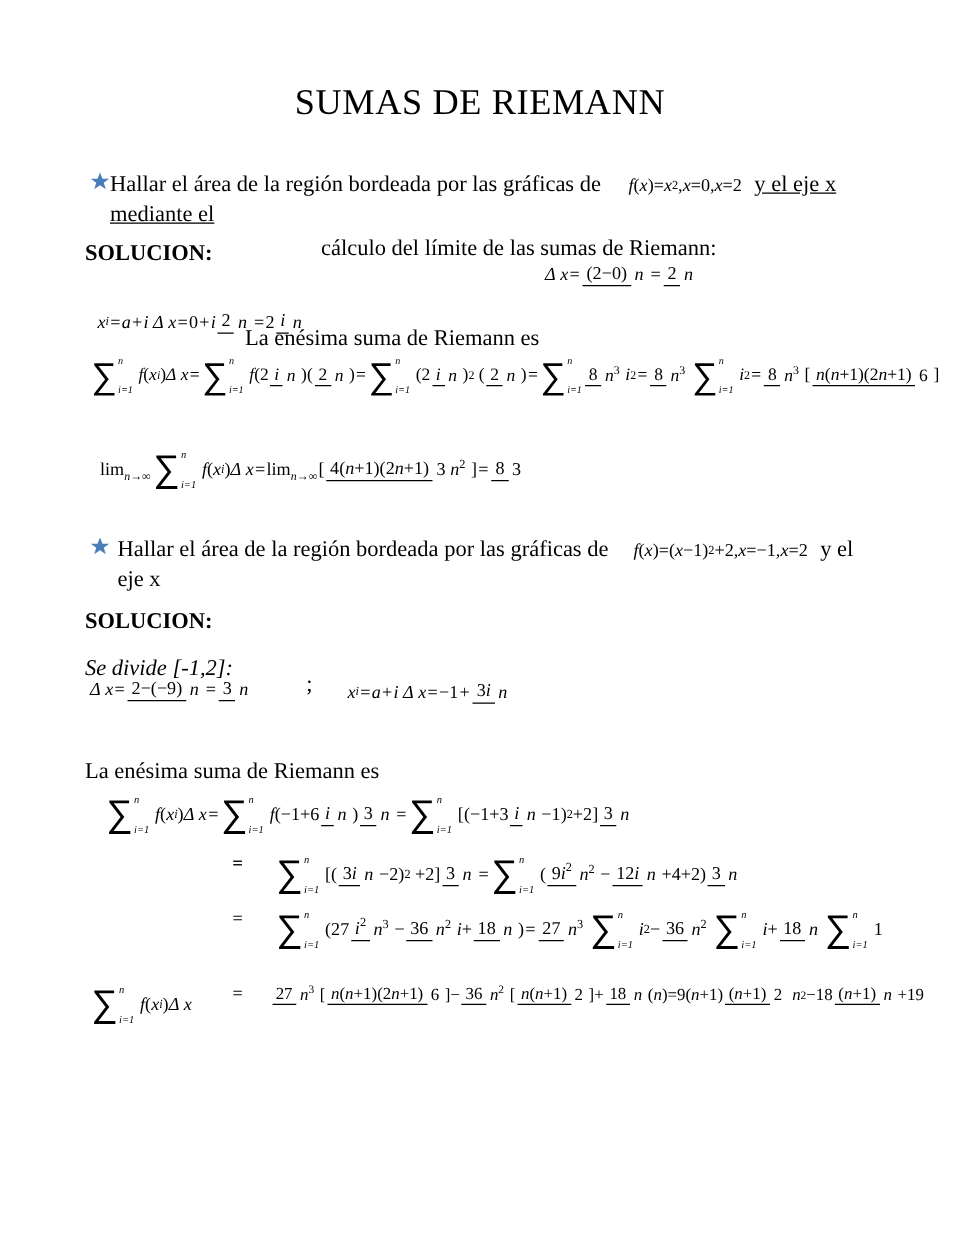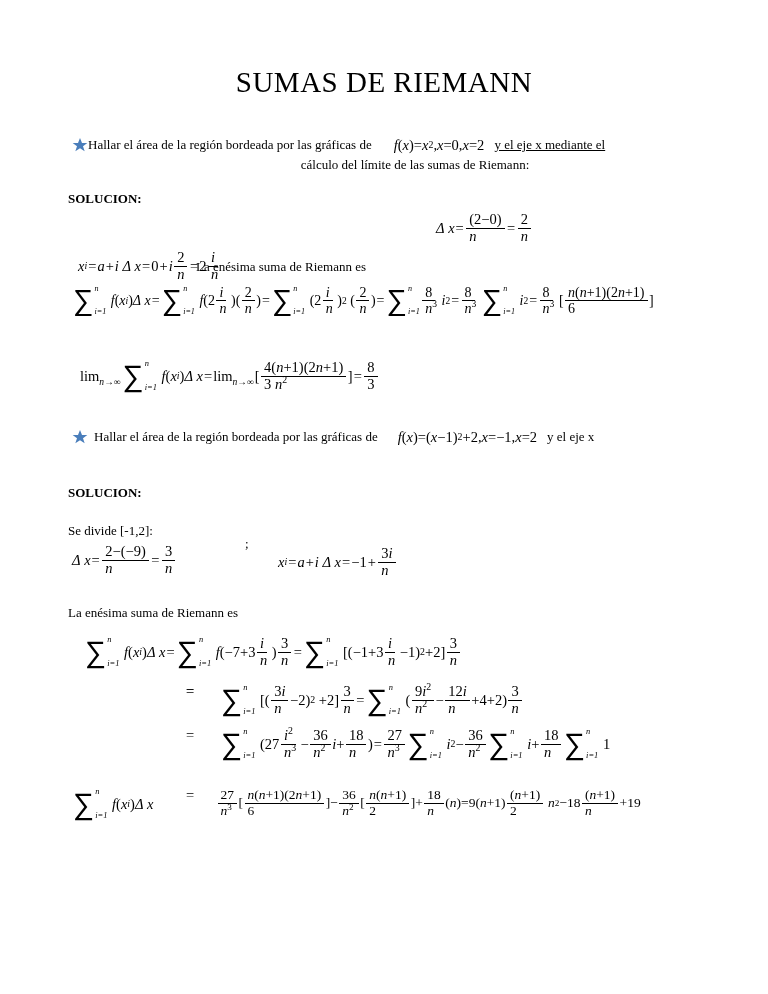--- a/index.html
+++ b/index.html
@@ -15,21 +15,21 @@
   .doc-title{
     text-align:center;
     font-size:29px;
     font-weight:400;
     letter-spacing:.5px;
     margin:0;
     padding-top:66px;
   }
 
   
-  .para{font-size:13px;line-height:1.35;}
+  .para{font-size:18px;line-height:1.35;}
   .bold{font-weight:bold;}
 
   
   .bullet{display:flex;align-items:flex-start;}
   .star{flex:0 0 auto;width:16px;height:16px;margin-top:2px;}
   .star svg{display:block}
   .bullet-body{flex:1 1 auto;}
 
   
   .math{
@@ -40,22 +40,22 @@
     white-space:nowrap;
     display:inline-flex;
     align-items:center;
     vertical-align:middle;
   }
   .math .it{font-style:italic;}
   .math .op{margin:0 1px;}
   
   .frac{
     display:inline-flex;
-    flex-direction:column;
-    align-items:flex-start;
+    flex-direction:row;
+    align-items:flex-end;
     vertical-align:middle;
     margin:0 1.5px;
     line-height:1.08;
   }
   .frac > .num{padding:0 3px;border-bottom:1px solid #000;}
   .frac > .den{padding:0 3px;}
   
   sup.ms{font-size:.68em;vertical-align:super;line-height:0;}
   sub.ms{font-size:.68em;vertical-align:sub;line-height:0;}
   
@@ -299,21 +299,21 @@
           <span>=−1,</span>
           <span class="it">x</span>
           <span>=2</span>
       </span>
       <span class="para" style="margin-left:6px;">y el eje x</span>
     </span>
   </div>
 
   <div class="row para bold" style="left:68px;top:484px;">SOLUCION:</div>
 
-  <div class="row para" style="left:68px;top:522px;">Se divide [-1,2]:</div>
+  <div class="row para" style="left:68px;top:522px;font-style:italic;">Se divide [-1,2]:</div>
 
   <div class="row math" style="left:72px;top:544px;">
     <span class="it">Δ&nbsp;x</span>
       <span class="op">=</span>
     <span class="frac">
         <span class="num">2−(−9)</span>
         <span class="den it">n</span>
       </span>
     <span class="op">=</span>
     <span class="frac">
@@ -359,21 +359,21 @@
       <span class="it">Δ&nbsp;x</span>
       <span class="op">=</span>
     <span class="sum">
         <span class="sig">∑</span>
         <span class="lim">
           <span class="up">n</span>
           <span class="lo">i=1</span>
         </span>
       </span>
     <span class="it">&nbsp;f</span>
-      <span>(−7+3</span>
+      <span>(−1+6</span>
     <span class="frac">
         <span class="num it">i</span>
         <span class="den it">n</span>
       </span>
     <span>)</span>
     <span class="frac">
         <span class="num">3</span>
         <span class="den it">n</span>
       </span>
     <span class="op">=</span>

